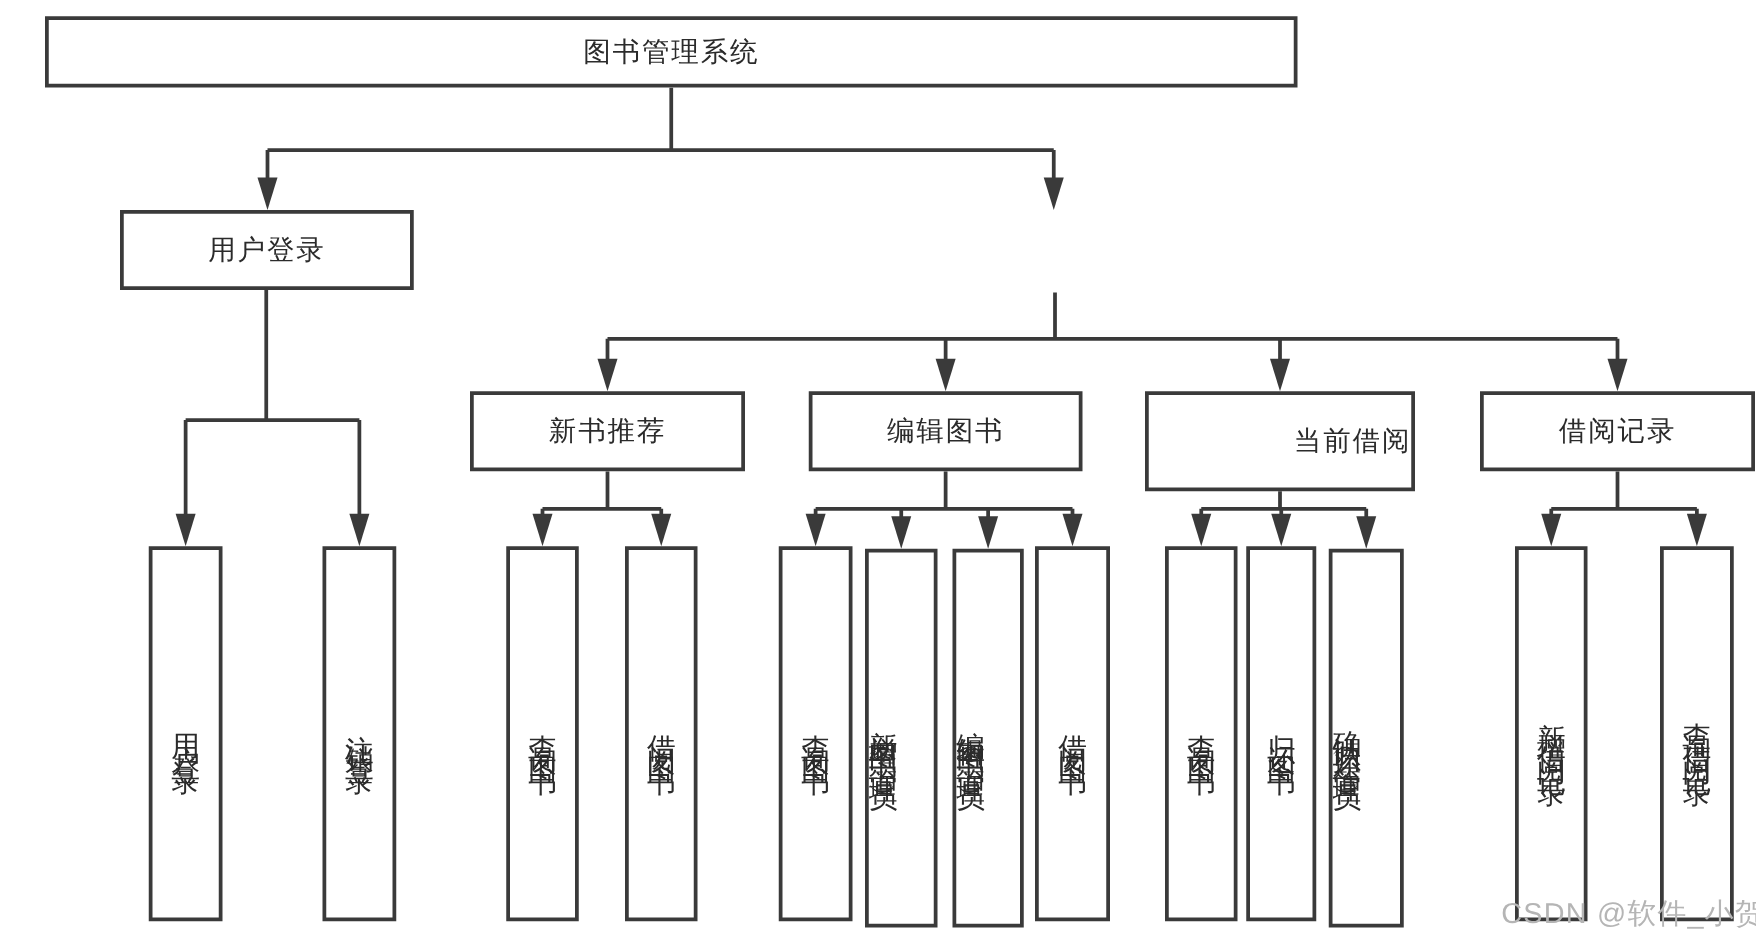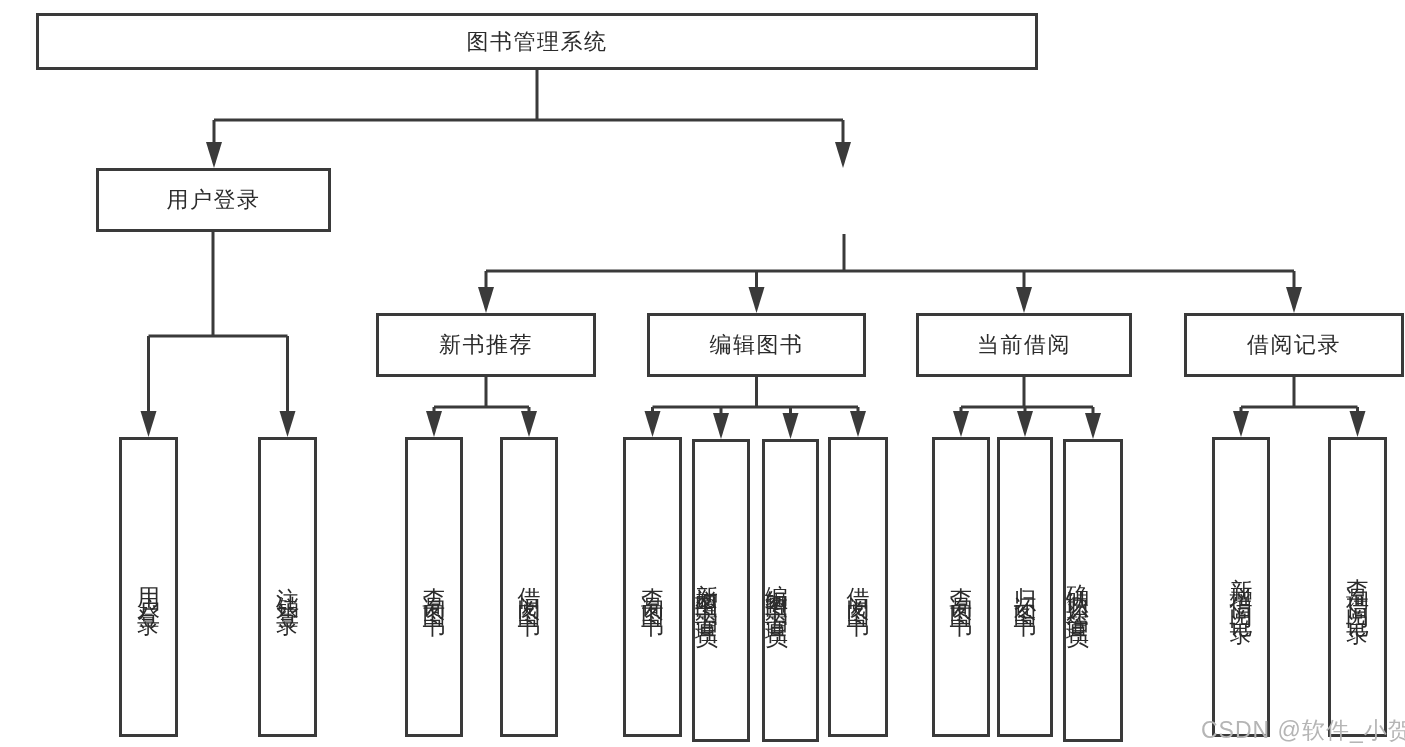--- a/index.html
+++ b/index.html
@@ -101,21 +101,21 @@
   <div class="node" style="left:81px;top:168px;width:235px;height:64px;">
     <span>用户登录</span>
   </div>
 
   <div class="node" style="left:361px;top:313px;width:220px;height:64px;">
     <span>新书推荐</span>
   </div>
   <div class="node" style="left:632px;top:313px;width:219px;height:64px;">
     <span>编辑图书</span>
   </div>
-  <div class="node" style="left:901px;top:313px;width:216px;height:64px;">
+  <div class="node" style="left:901px;top:313px;width:216px;height:80px;justify-content:flex-end;">
     <span>当前借阅</span>
   </div>
   <div class="node" style="left:1169px;top:313px;width:220px;height:64px;">
     <span>借阅记录</span>
   </div>
 
   <div class="vnode" style="left:104px;top:437px;width:59px;height:300px;">
     <span class="vtext">用户登录</span>
   </div>
   <div class="vnode" style="left:243px;top:437px;width:59px;height:300px;">

